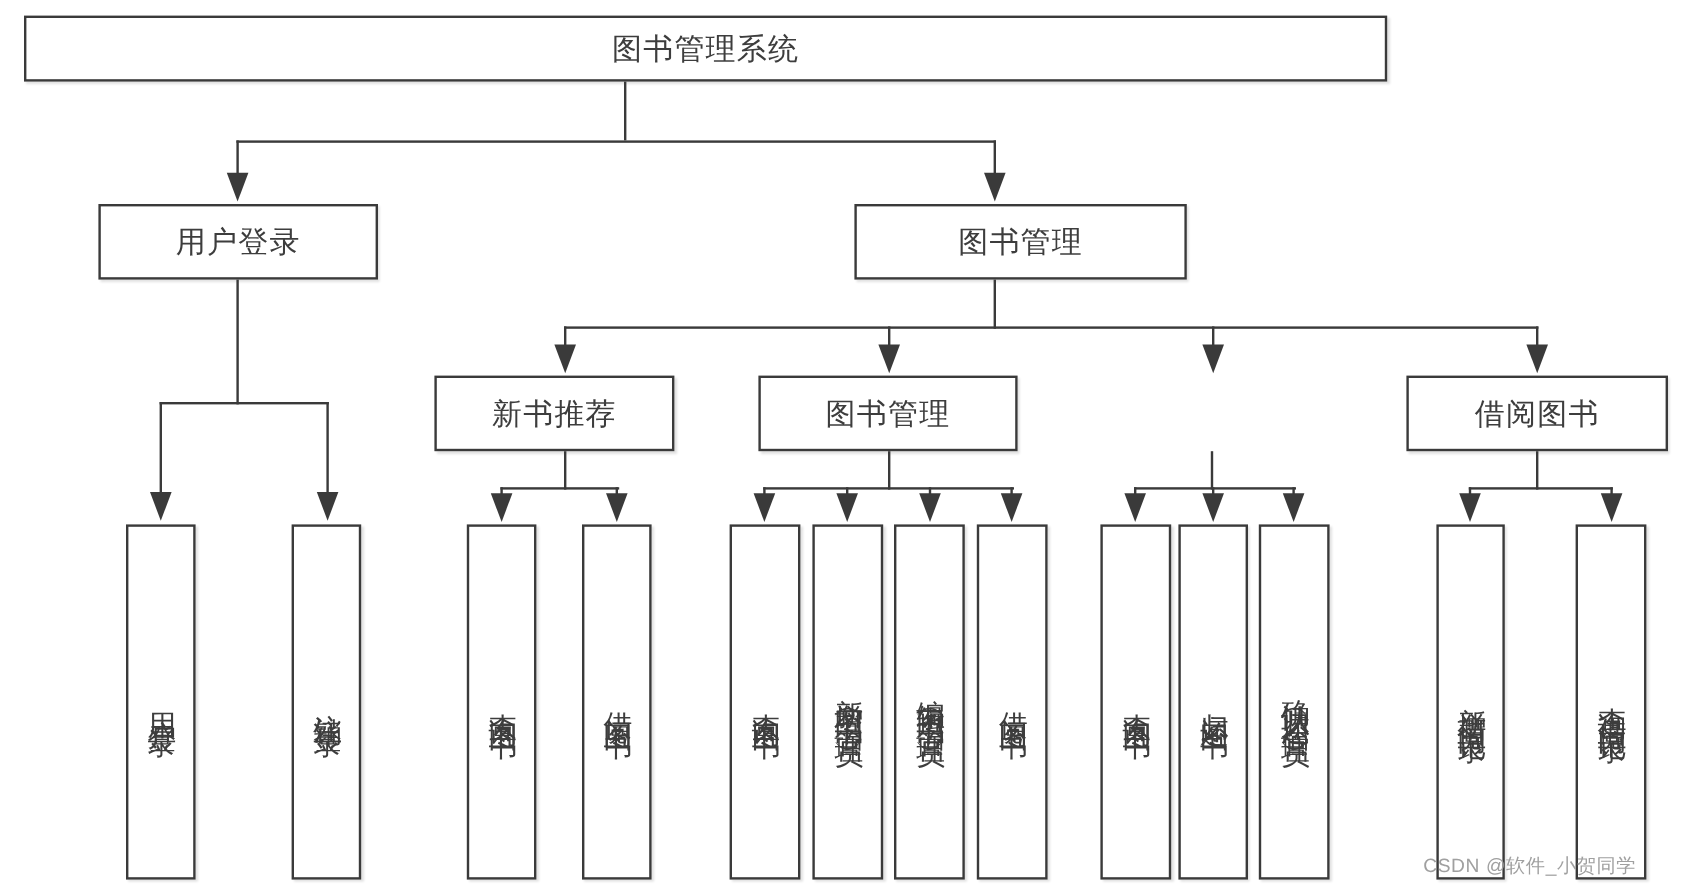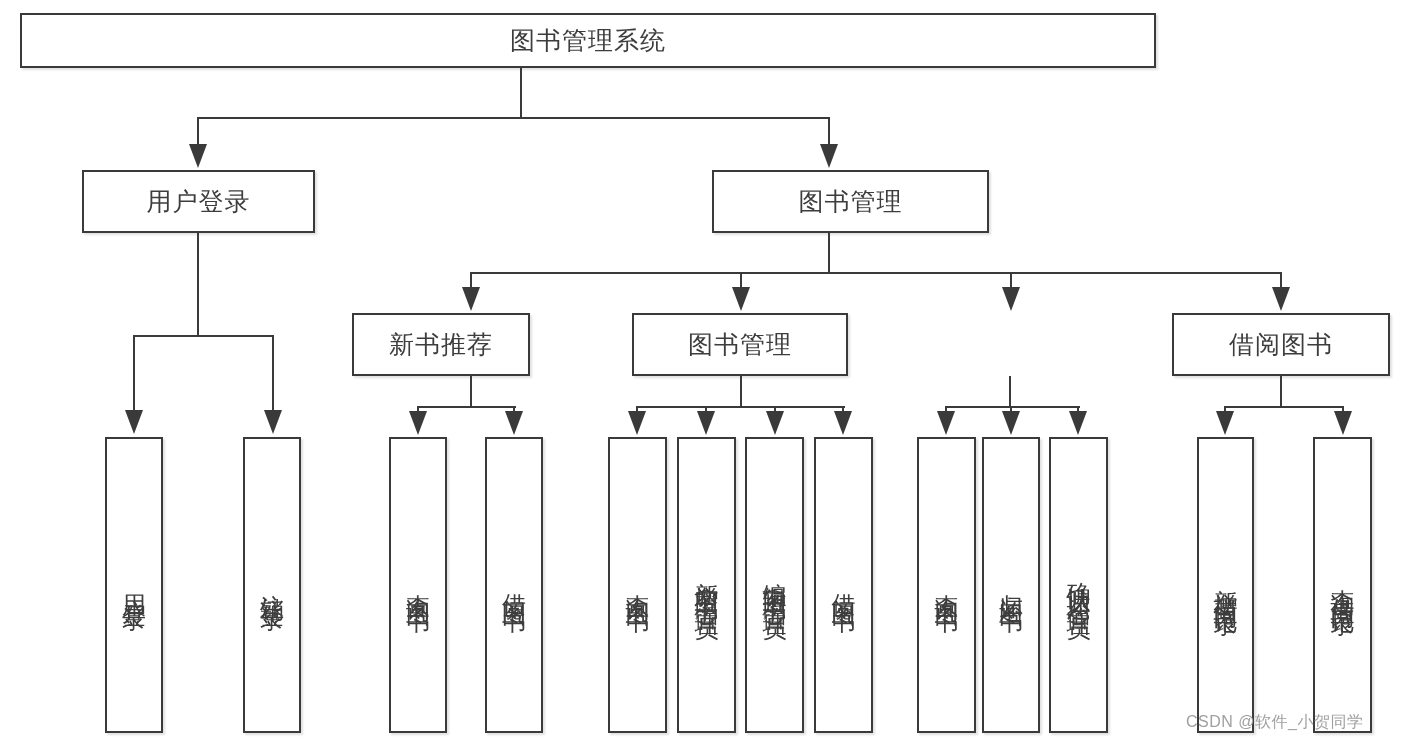--- a/index.html
+++ b/index.html
@@ -70,21 +70,21 @@
   <div class="hline" style="left:470px;top:272px;width:812px"></div>
   <div class="vline" style="left:470px;top:272px;height:18px"></div>
   <div class="arrow" style="left:462px;top:287px"></div>
   <div class="vline" style="left:740px;top:272px;height:18px"></div>
   <div class="arrow" style="left:732px;top:287px"></div>
   <div class="vline" style="left:1010px;top:272px;height:18px"></div>
   <div class="arrow" style="left:1002px;top:287px"></div>
   <div class="vline" style="left:1280px;top:272px;height:18px"></div>
   <div class="arrow" style="left:1272px;top:287px"></div>
 
-  <div class="box hnode" style="left:352px;top:313px;width:178px;height:63px">
+  <div class="box hnode" style="left:362px;top:313px;width:200px;height:63px">
     <span>新书推荐</span>
   </div>
   <div class="box hnode" style="left:632px;top:313px;width:216px;height:63px">
     <span>图书管理</span>
   </div>
   <div class="box hnode" style="left:1172px;top:313px;width:218px;height:63px">
     <span>借阅图书</span>
   </div>
 
   <div class="vline" style="left:470px;top:376px;height:32px"></div>

